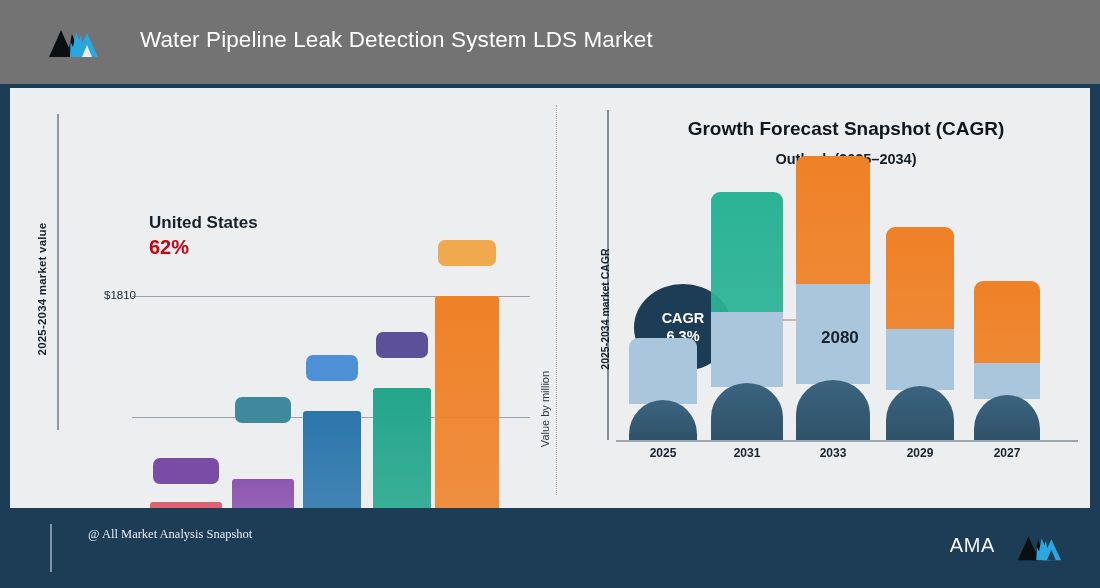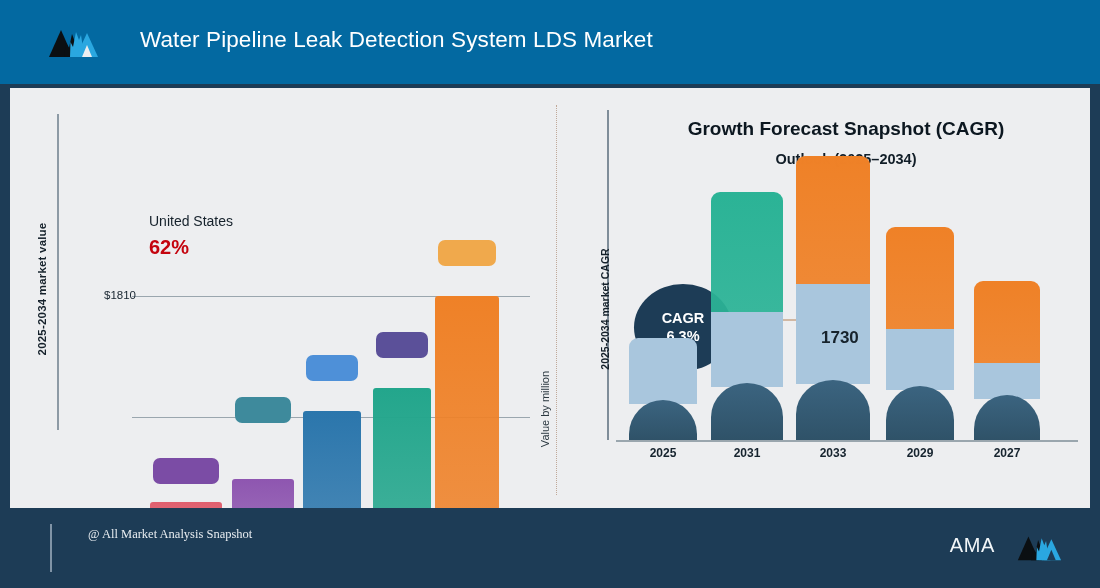--- a/index.html
+++ b/index.html
@@ -11,21 +11,21 @@
   }
   #root {
     position: relative;
     width: 1100px; height: 588px;
     background: #1d3c56;
   }
 
   
   #header {
     position: absolute; left: 0; top: 0; width: 1100px; height: 84px;
-    background: #0369a1;
+    background: #737373;
   }
   #logo-top {
     position: absolute; left: 46px; top: 26px; width: 54px; height: 34px;
   }
   #header-title {
     position: absolute; left: 140px; top: 27px;
     font-size: 22.5px; color: #ffffff; font-weight: 400;
     letter-spacing: .1px; white-space: nowrap;
   }
 
@@ -48,21 +48,21 @@
   }
   #left-yaxis-line { left: 47px; top: 26px; height: 316px; }
   #left-ylabel {
     position: absolute; left: -63px; top: 195px; width: 190px;
     transform: rotate(-90deg);
     font-size: 11.5px; font-weight: bold; color: #15212b;
     text-align: center; letter-spacing: .2px;
   }
   #us-label {
     position: absolute; left: 139px; top: 125px;
-    font-size: 14px; font-weight: normal; color: #15212b;
+    font-size: 17px; font-weight: bold; color: #15212b;
   }
   #us-value {
     position: absolute; left: 139px; top: 148px;
     font-size: 20px; font-weight: bold; color: #c4040e;
   }
   .gridline {
     position: absolute; left: 122px; width: 398px; height: 1px;
     background: #9aa6ae;
   }
   #grid-top { top: 208px; }
@@ -254,21 +254,21 @@
         <div class="rcat" style="left: 330px; width: 68px;">2029</div>
         <div class="rbar-group" style="left: 418px; width: 66px; height: 159.04px; top: 192.96px; bottom: auto;">
           <div class="seg seg-top" style="top: 0px; height: 82.36px; background: linear-gradient(rgb(239, 129, 39) 0%, rgba(239, 129, 39, 0.933) 100%);"></div>
           <div class="seg seg-mid" style="top: 82.36px; height: 35.24px; background: rgb(169, 198, 221);"></div>
           <div class="seg seg-bot" style="top: 113.6px; height: 45.44px; background: linear-gradient(rgb(59, 100, 128) 0%, rgb(47, 82, 104) 100%);"></div>
         </div>
         <div class="rcat" style="left: 418px; width: 66px;">2027</div>
       </div>
     <div id="right-baseline"></div>
 
-    <div id="bar-value-label">1730</div>
+    <div id="bar-value-label">2080</div>
   </div>
 
   <div id="footer"></div>
   <div id="footer-rule"></div>
   <div id="footer-line1">@ All Market Analysis Snapshot</div>
   <div id="footer-ama-text">AMA</div>
   <svg id="logo-bottom" viewBox="0 0 54 34">
     <path d="M3 31 L15 4 L27 31 Z" fill="#0b0f12"></path>
     <path d="M18 31 L20 17 L23 22 L26 8 L29 16 L31 11 L33 31 Z" fill="#0b0f12"></path>
     <path d="M24 31 L24.5 16 L27 21 L30 6 L33 14 L35 9 L37 22 L40 31 Z" fill="#2aa7e0"></path>

